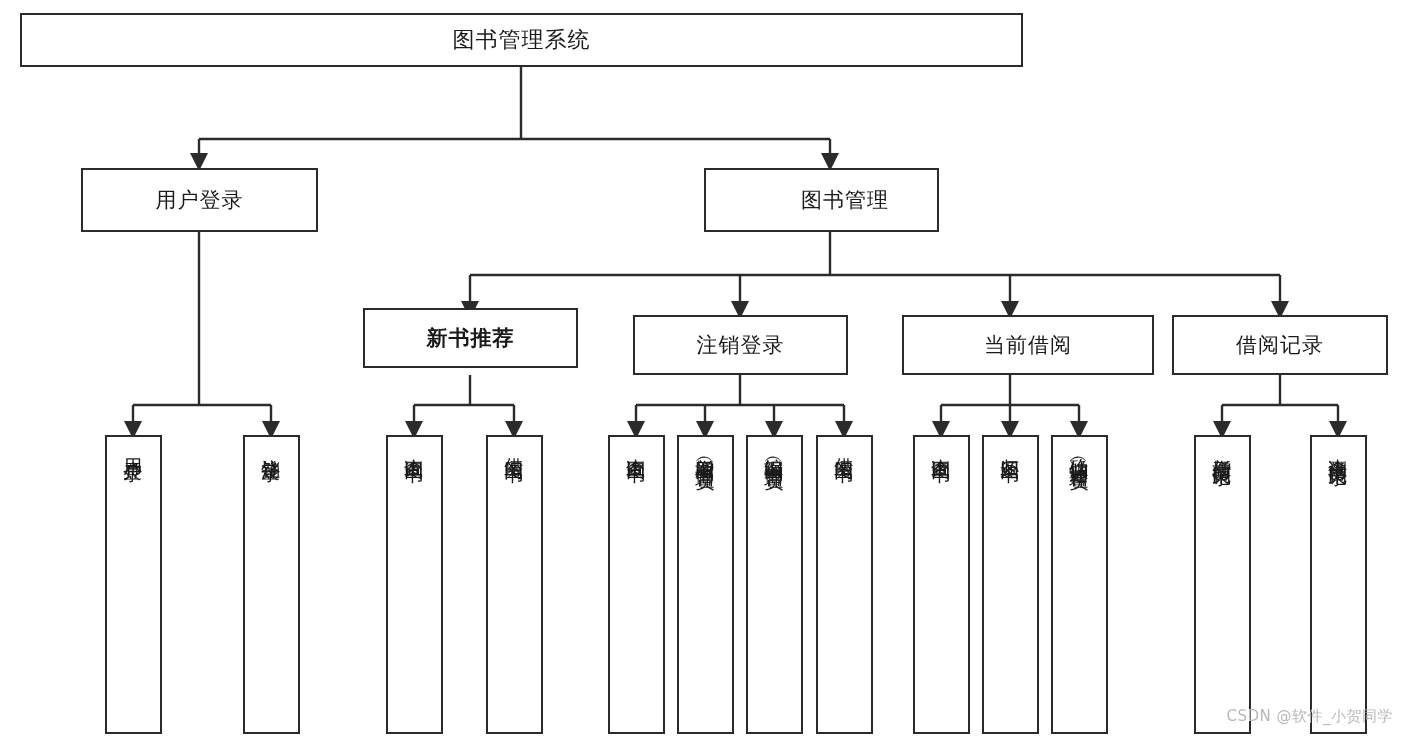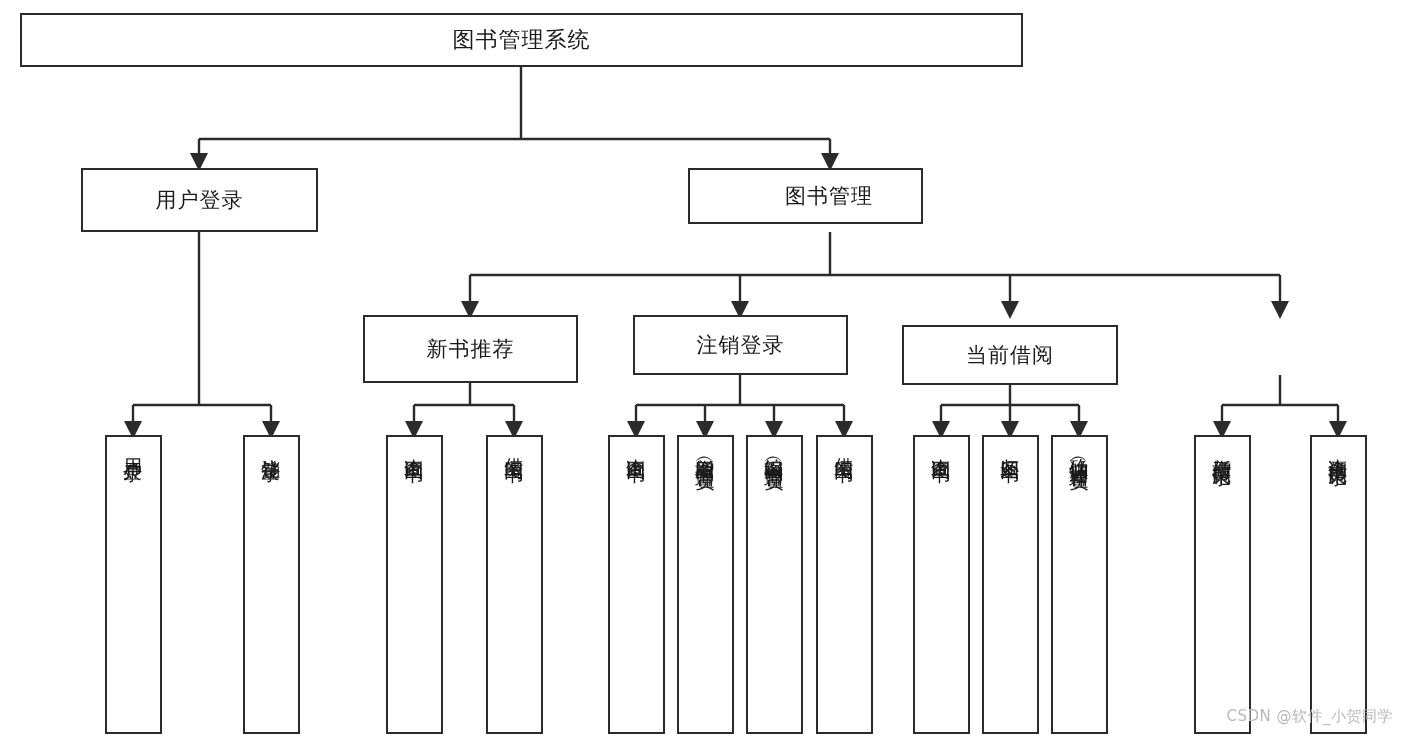--- a/index.html
+++ b/index.html
@@ -123,32 +123,35 @@
     </g>
   </svg>
 
   <div class="node horiz root" style="left:20px; top:13px; width:1003px; height:54px;">
     <span>图书管理系统</span>
   </div>
 
   <div class="node horiz" style="left:81px; top:168px; width:237px; height:64px;">
     <span>用户登录</span>
   </div>
-  <div class="node horiz" style="left:688px; top:168px; width:235px; height:56px;padding-left:47px;">
+  <div class="node horiz" style="left:704px; top:168px; width:235px; height:64px;padding-left:47px;">
     <span>图书管理</span>
   </div>
 
-  <div class="node horiz" style="left:363px; top:315px; width:215px; height:68px;">
+  <div class="node horiz" style="left:363px; top:308px; width:215px; height:60px;font-weight:bold;">
     <span>新书推荐</span>
   </div>
   <div class="node horiz" style="left:633px; top:315px; width:215px; height:60px;">
     <span>注销登录</span>
   </div>
-  <div class="node horiz" style="left:902px; top:315px; width:216px; height:60px;margin-top:10px;">
+  <div class="node horiz" style="left:902px; top:315px; width:252px; height:60px;">
     <span>当前借阅</span>
+  </div>
+  <div class="node horiz" style="left:1172px; top:315px; width:216px; height:60px;">
+    <span>借阅记录</span>
   </div>
 
   <div class="node leaf" style="left:105px; top:435px; width:57px; height:299px;">
     <span class="vtext">用户登录</span>
   </div>
   <div class="node leaf" style="left:243px; top:435px; width:57px; height:299px;">
     <span class="vtext">注销登录</span>
   </div>
 
   <div class="node leaf" style="left:386px; top:435px; width:57px; height:299px;">

